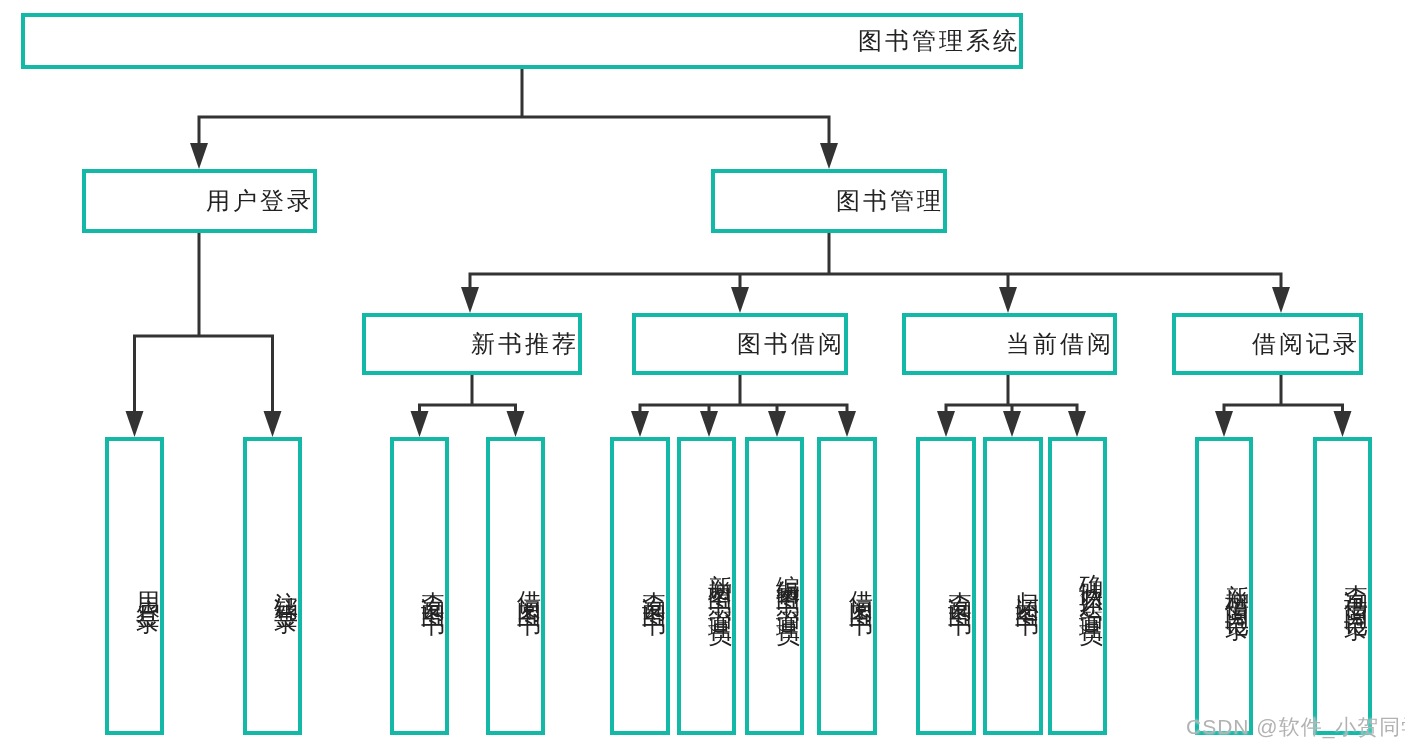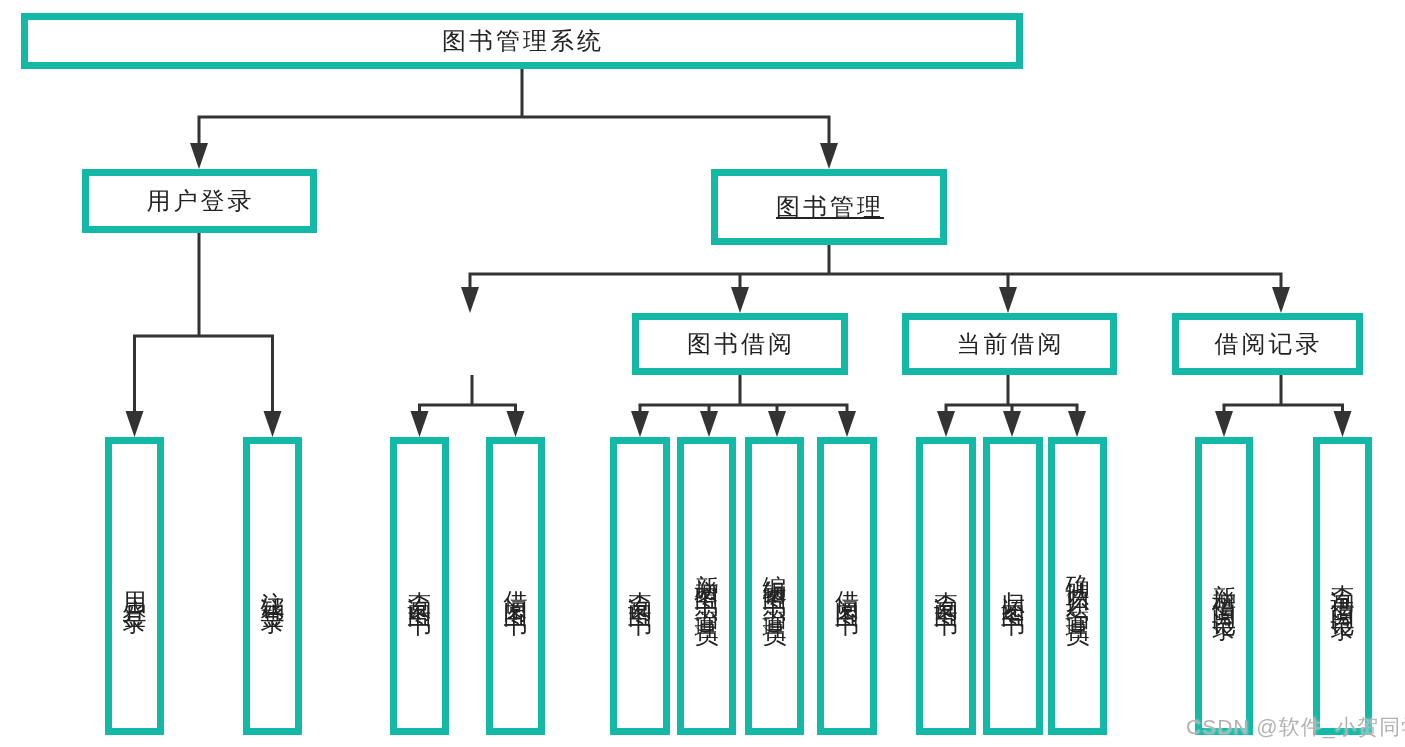--- a/index.html
+++ b/index.html
@@ -12,25 +12,25 @@
     overflow: hidden;
   }
   #canvas {
     position: relative;
     width: 1405px;
     height: 747px;
     background: #ffffff;
   }
   .node {
     position: absolute;
-    border: 7px solid #14b8a6;
+    border: 4px solid #14b8a6;
     background: #ffffff;
     display: flex;
     align-items: center;
-    justify-content: center;
+    justify-content: flex-end;
     box-sizing: border-box;
     color: #222222;
     font-size: 24px;
     letter-spacing: 3px;
     white-space: nowrap;
     z-index: 2;
   }
   .node.hbox span {
     display: block;
     transform: translateX(1px); 
@@ -111,24 +111,27 @@
     </g>
   </svg>
 
   <div class="node hbox" style="left:21px; top:13px; width:1002px; height:56px;">
     <span>图书管理系统</span>
   </div>
 
   <div class="node hbox" style="left:82px; top:169px; width:235px; height:64px;">
     <span>用户登录</span>
   </div>
-  <div class="node hbox" style="left:711px; top:169px; width:236px; height:76px;text-decoration:underline;">
+  <div class="node hbox" style="left:711px; top:169px; width:236px; height:64px;">
     <span>图书管理</span>
   </div>
 
+  <div class="node hbox" style="left:362px; top:313px; width:220px; height:62px;">
+    <span>新书推荐</span>
+  </div>
   <div class="node hbox" style="left:902px; top:313px; width:215px; height:62px;">
     <span>当前借阅</span>
   </div>
   <div class="node hbox" style="left:632px; top:313px; width:216px; height:62px;">
     <span>图书借阅</span>
   </div>
   <div class="node hbox" style="left:1172px; top:313px; width:191px; height:62px;">
     <span>借阅记录</span>
   </div>
 

